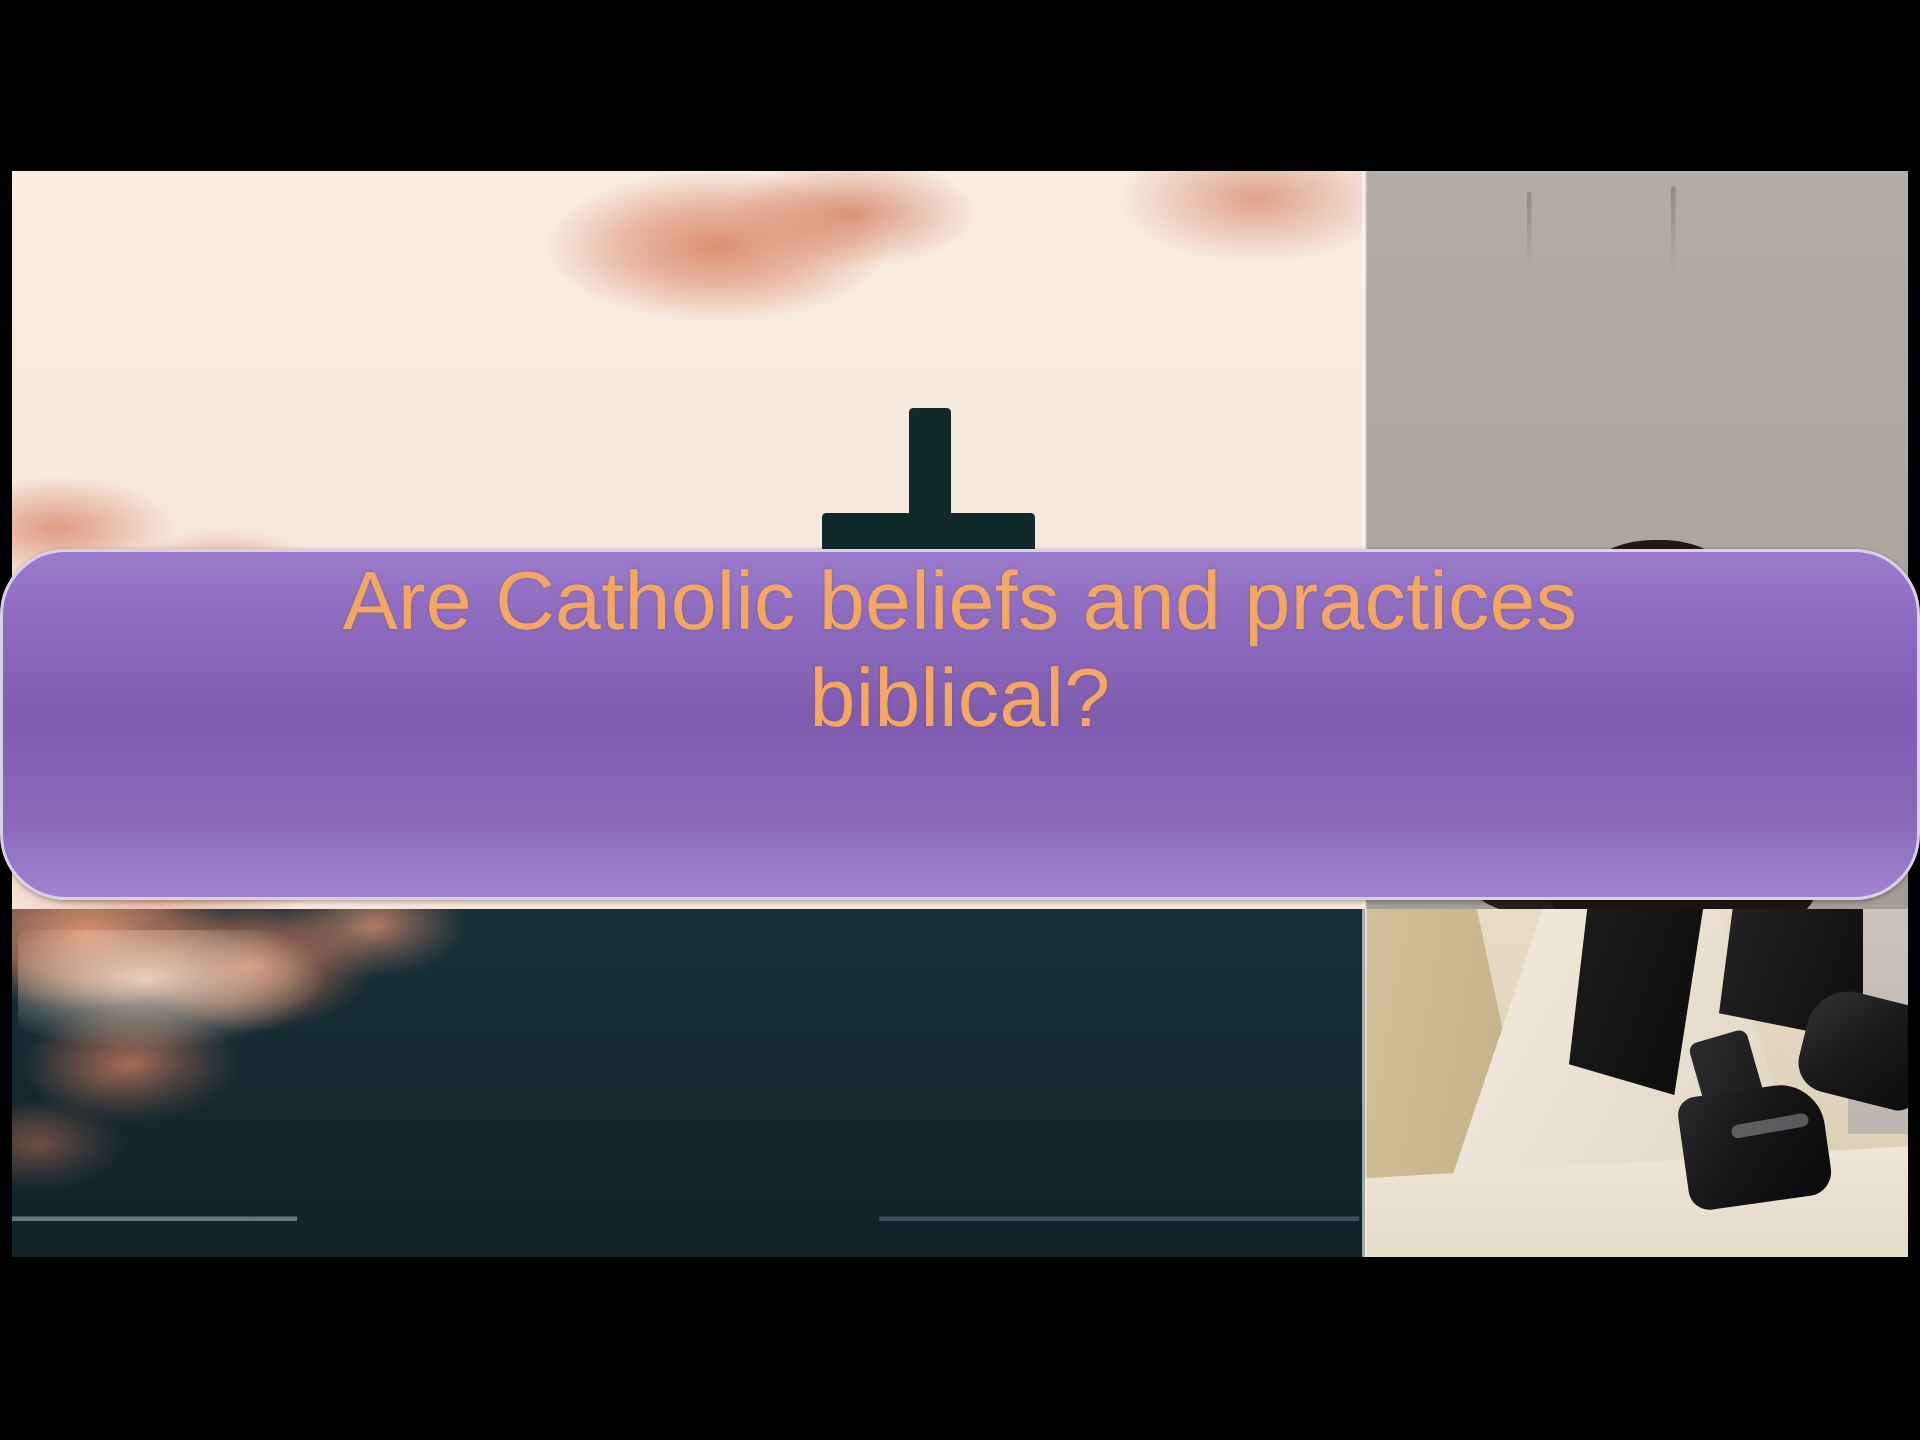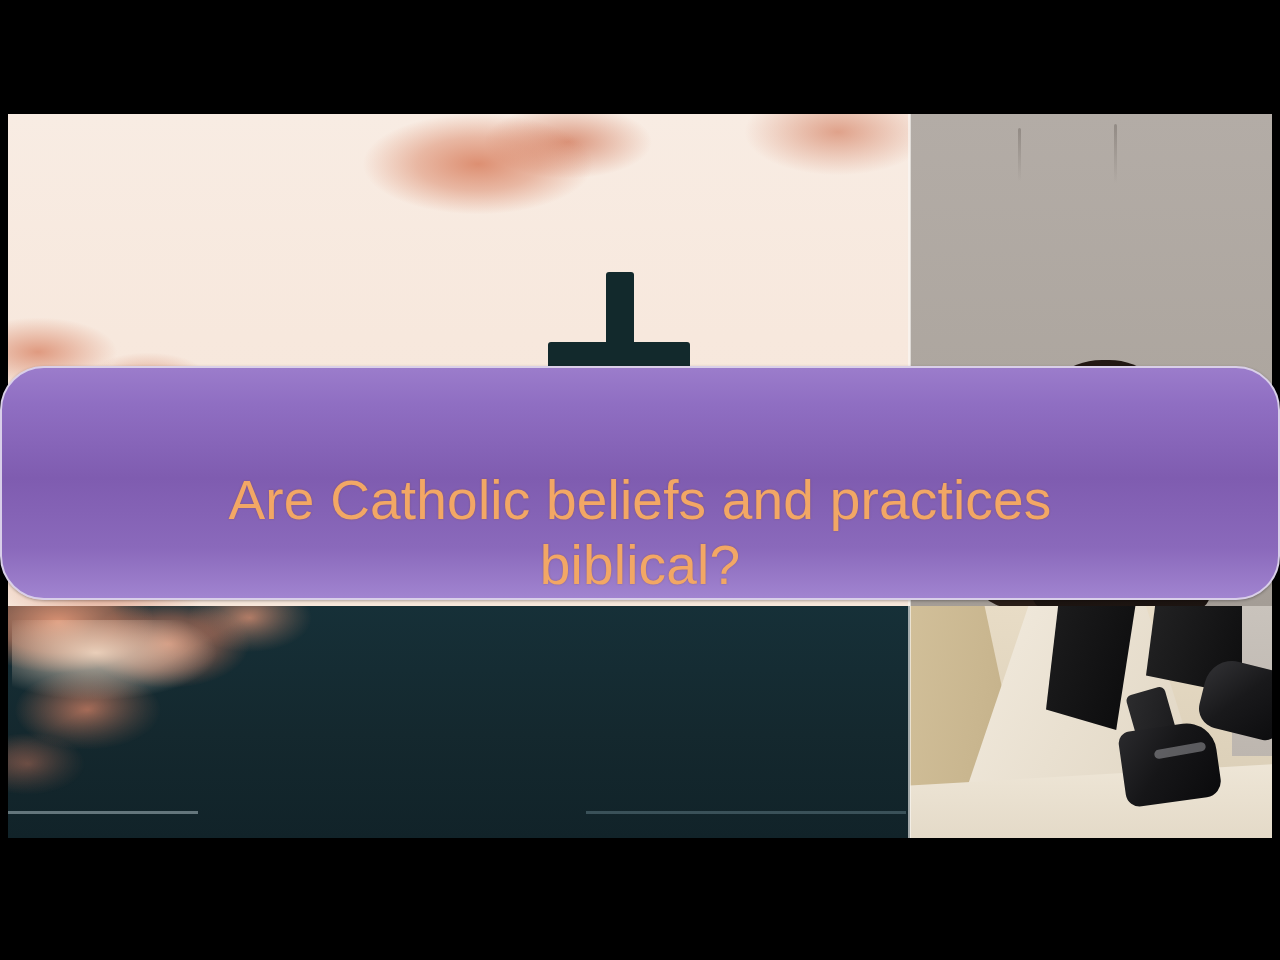--- a/index.html
+++ b/index.html
@@ -291,21 +291,21 @@
         #9b7ccb 0%,
         #8f6ec2 16%,
         #7f5cb0 48%,
         #8a69bb 78%,
         #a184d0 100%);
     border-radius: 44px;
     border: 2px solid #d9cfe9;
     box-sizing: border-box;
     box-shadow: 0 1px 3px rgba(0,0,0,0.30);
     display: flex;
-    align-items: flex-end;
+    align-items: flex-start;
     justify-content: center;
   }
 
   .title-text {
     font-family: "Liberation Sans", sans-serif;
     font-size: 55px;
     line-height: 1.18;
     font-weight: 400;
     color: #f2a765;
     text-align: center;

